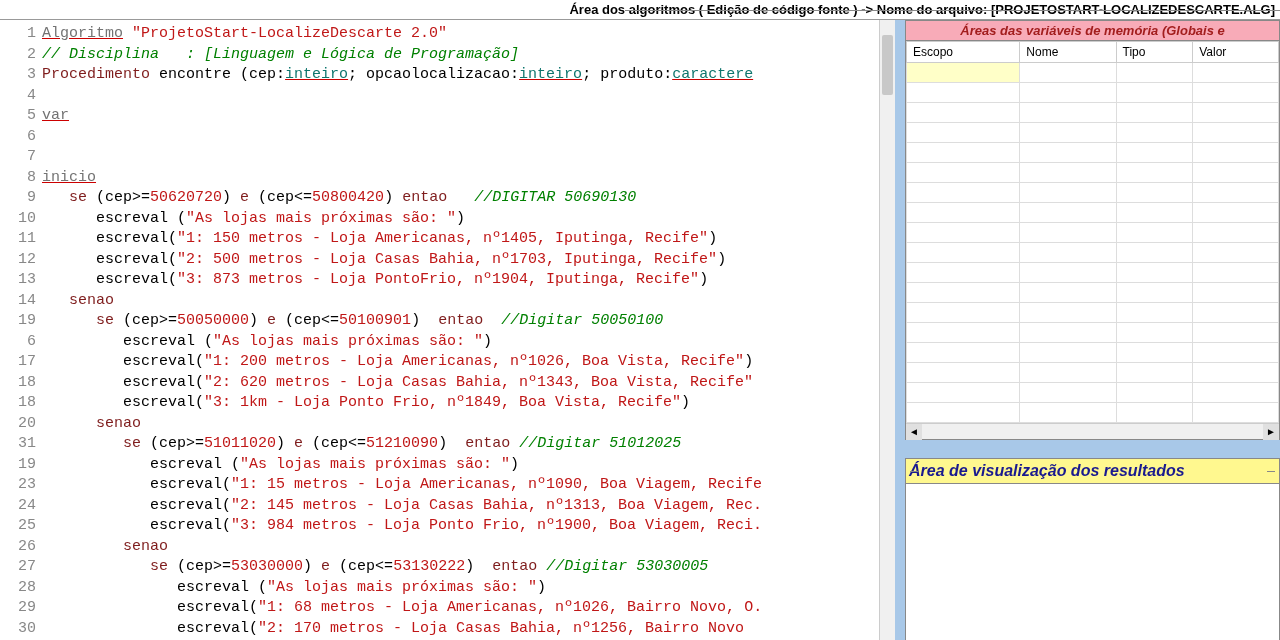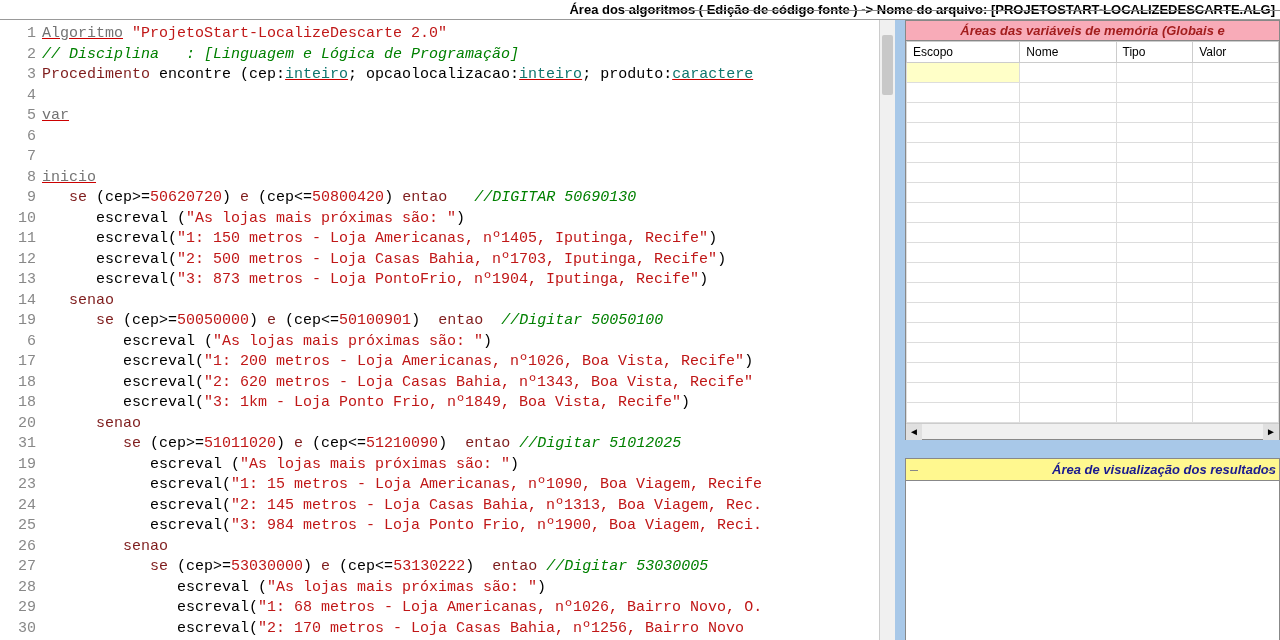--- a/index.html
+++ b/index.html
@@ -149,23 +149,23 @@
   margin-top: 18px;
   border: 1px solid #888;
   background: #fff;
   flex: 1;
 }
 .results-header {
   background: #fff88f;
   color: #1a1a8f;
   font-weight: bold;
   font-style: italic;
-  text-align: right;
+  text-align: left;
   padding: 3px;
-  font-size: 13px;
+  font-size: 16px;
   border-bottom: 1px solid #888;
   position: relative;
 }
 .results-header::before, .results-header::after {
   content: "";
   position: absolute;
   top: 50%;
   width: 8px;
   border-top: 1px solid #888;
 }

